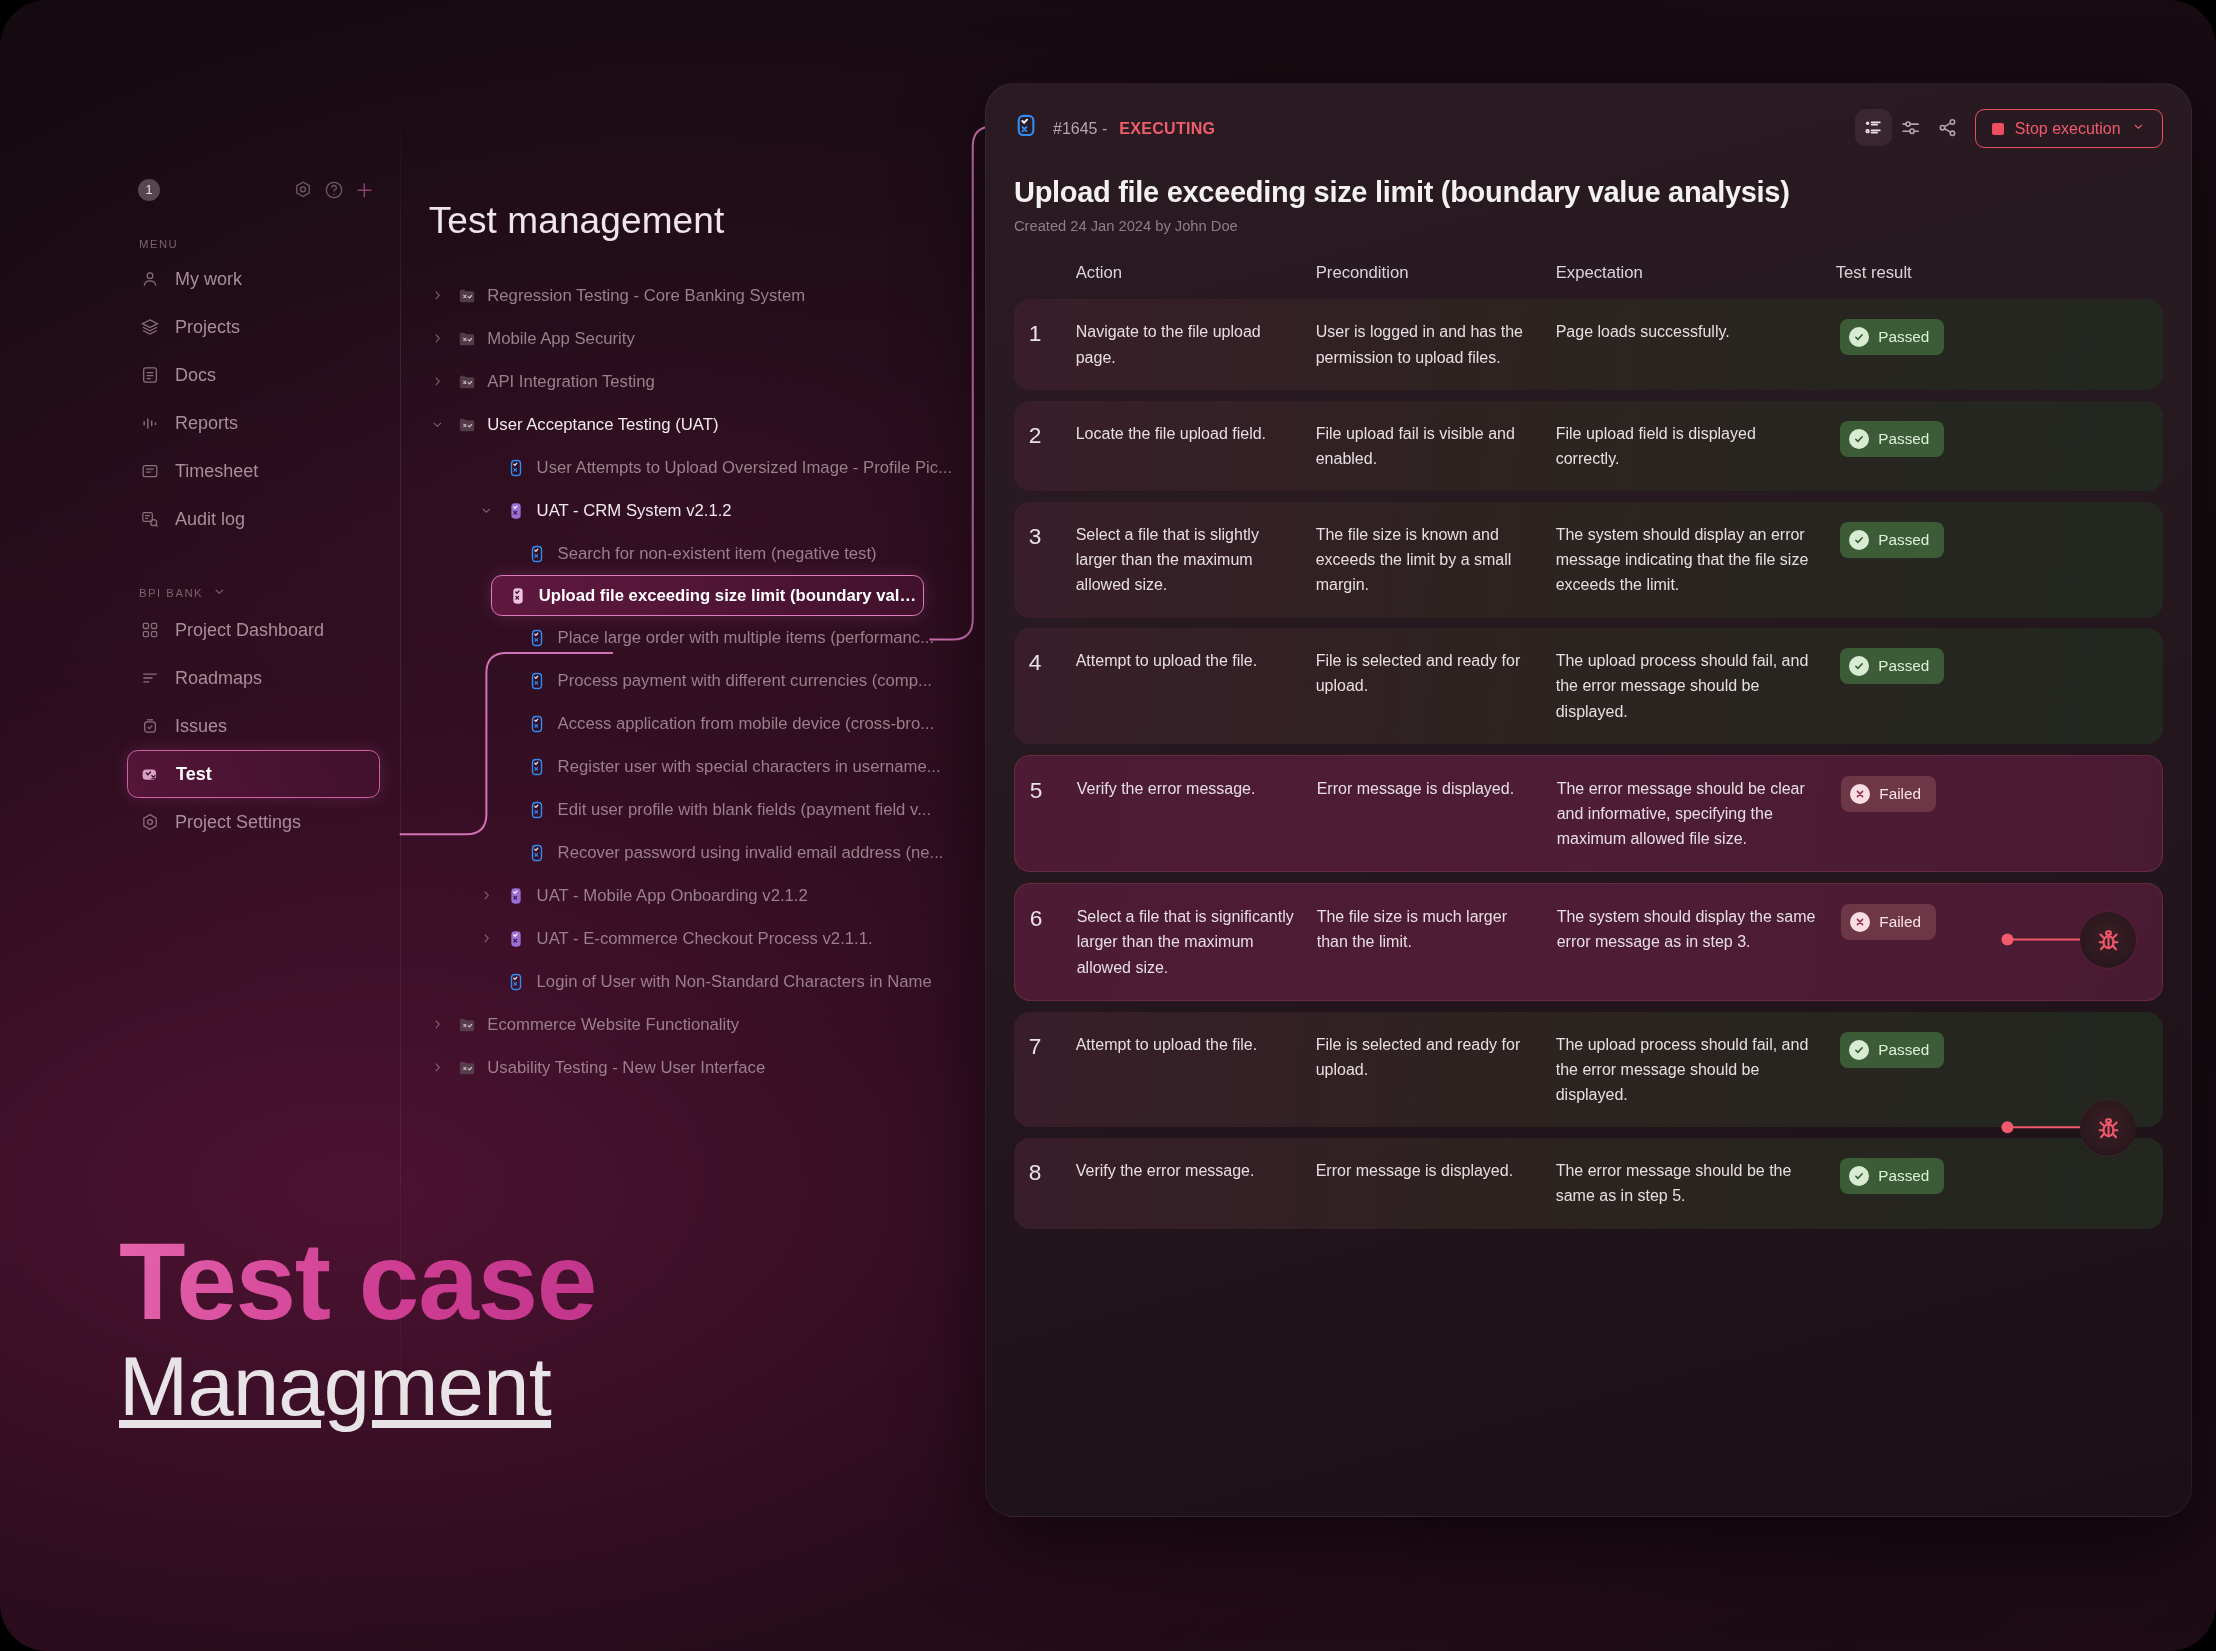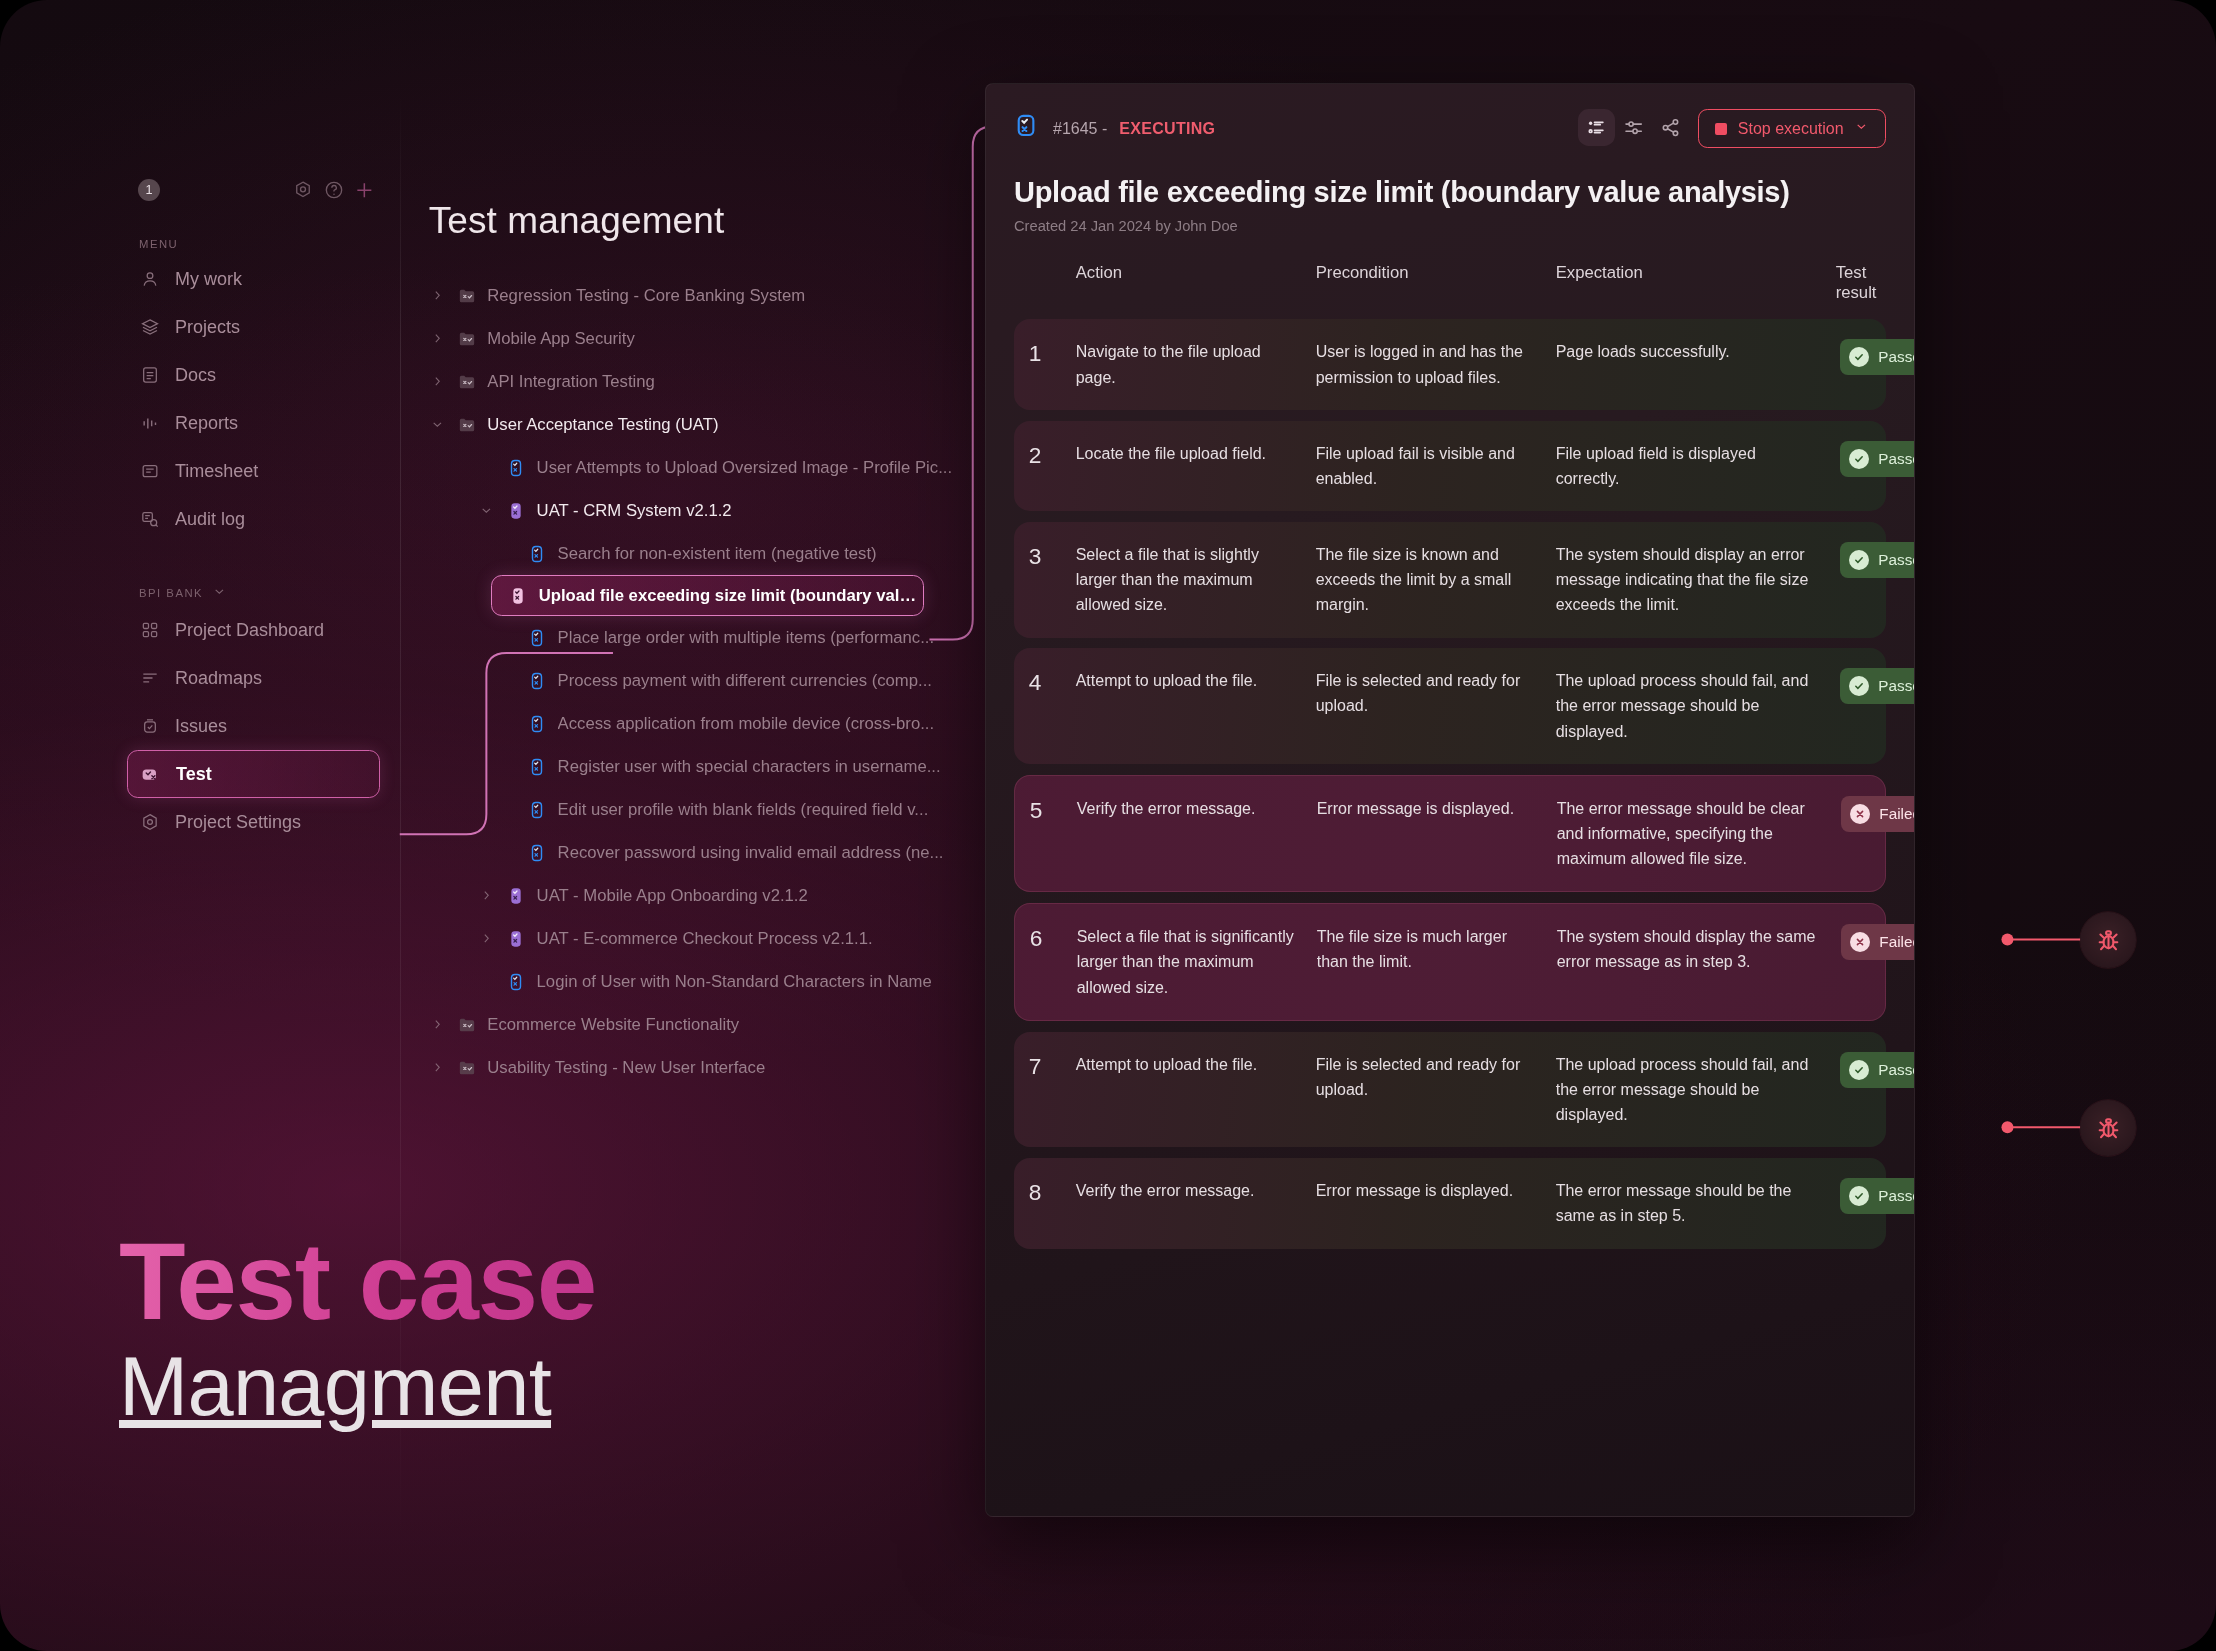--- a/index.html
+++ b/index.html
@@ -131,22 +131,22 @@
     font-size: 83px; color: #e8e3e6; font-weight: normal;
     margin-top: 8px; letter-spacing: -0.7px; line-height: 1.02; text-decoration: underline;
   }
 
   
   .connector { position: absolute; left:0; top:0; width: 2216px; height: 1651px; pointer-events:none; }
 
   
   .card {
     position: absolute; left: 985px; top: 83px;
-    width: 930px; height: 1434px;
-    border-radius: 8px;
+    width: 1207px; height: 1434px;
+    border-radius: 29px;
     background: linear-gradient(165deg, #2b1a22 0%, #271a20 30%, #20141a 72%, #1a1016 100%);
     border: 0.7px solid rgba(255,255,255,0.055);
     box-shadow: 0 27px 80px rgba(0,0,0,0.55);
     padding: 25px 28px 0 28px;
     overflow: hidden;
   }
   .card-top { display:flex; align-items:center; }
   .case-id { display:flex; align-items:center; gap:12px; font-size: 16px; color:#b5a5ad; }
   .case-id .st { color:#f05d6e; font-weight:bold; letter-spacing:0.3px; }
   .card-actions { margin-left:auto; display:flex; align-items:flex-start; }
@@ -538,21 +538,21 @@
         </div>
         <div class="tree-row lvl3">
           <span class="chev empty"></span>
           <span class="tico">
             <svg width="20" height="20" viewBox="0 0 24 24" fill="none">
               <rect x="6.6" y="3" width="10.8" height="18" rx="4" stroke="#2f8cf5" stroke-width="1.7"></rect>
               <path d="M9.2 7.4l1.4 1.4 2.3-2.5" stroke="#dfe8f2" stroke-width="1.5" stroke-linecap="round" fill="none"></path>
               <path d="M9.6 12.8l3 3M12.6 12.8l-3 3" stroke="#2f8cf5" stroke-width="1.5" stroke-linecap="round"></path>
             </svg>
           </span>
-          <span class="tlabel">Edit user profile with blank fields (required field v...</span>
+          <span class="tlabel">Edit user profile with blank fields (payment field v...</span>
         </div>
         <div class="tree-row lvl3">
           <span class="chev empty"></span>
           <span class="tico">
             <svg width="20" height="20" viewBox="0 0 24 24" fill="none">
               <rect x="6.6" y="3" width="10.8" height="18" rx="4" stroke="#2f8cf5" stroke-width="1.7"></rect>
               <path d="M9.2 7.4l1.4 1.4 2.3-2.5" stroke="#dfe8f2" stroke-width="1.5" stroke-linecap="round" fill="none"></path>
               <path d="M9.6 12.8l3 3M12.6 12.8l-3 3" stroke="#2f8cf5" stroke-width="1.5" stroke-linecap="round"></path>
             </svg>
           </span>

